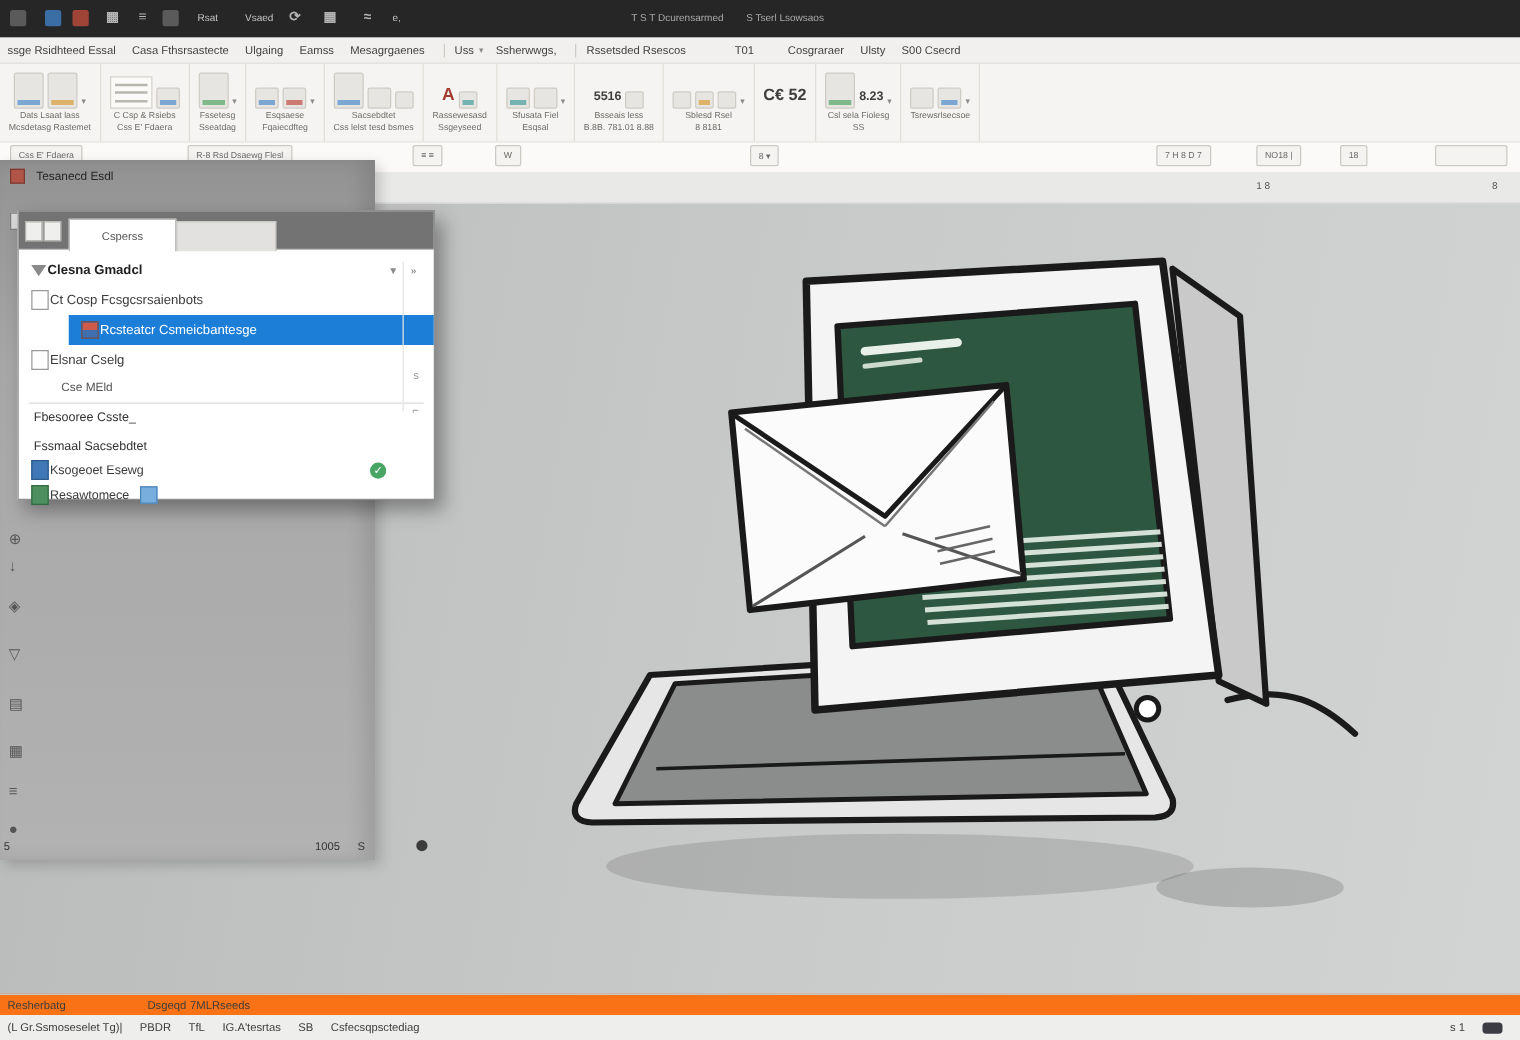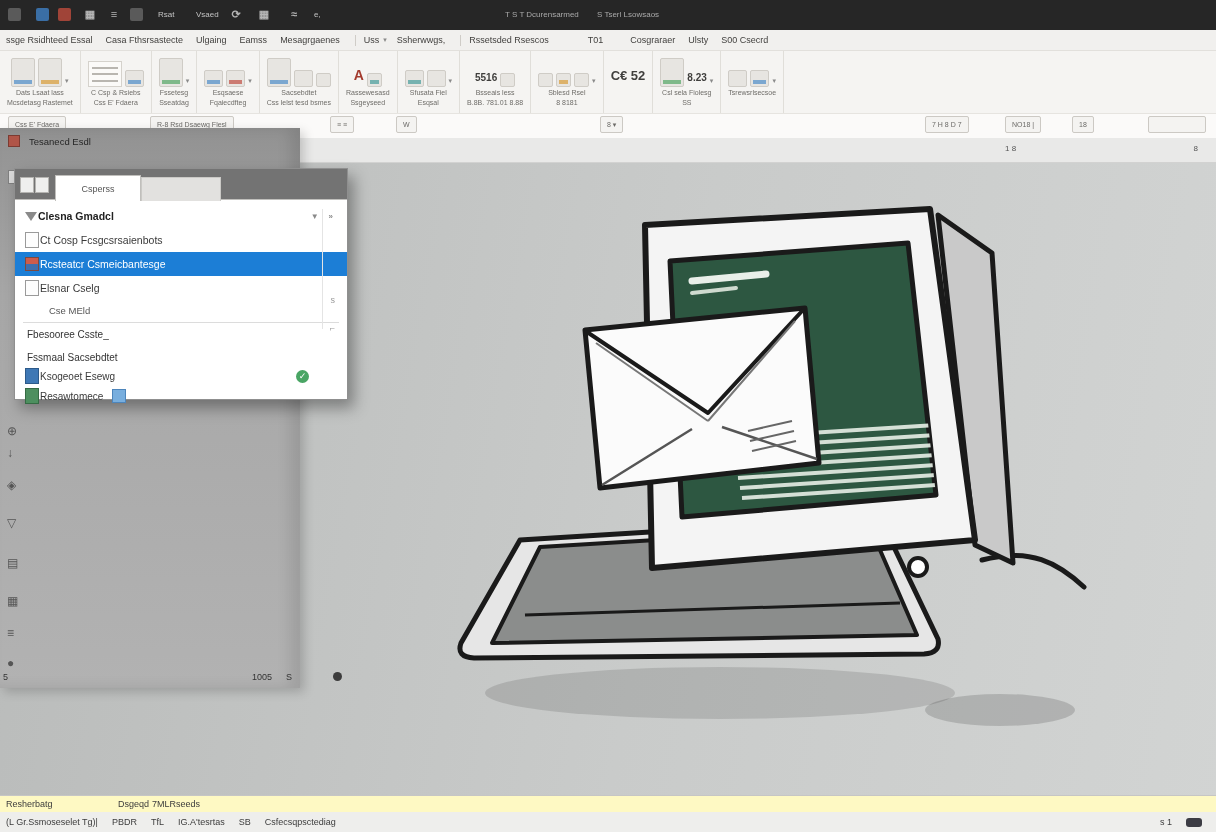--- a/index.html
+++ b/index.html
@@ -80,42 +80,42 @@
             border:1px solid #8f8f8f;box-shadow:6px 8px 14px rgba(0,0,0,.35);z-index:4;box-sizing:border-box;}
   .dd-header{height:30px;background:#737373;border-bottom:1px solid #c0bfbc;position:relative;}
   .dd-tinybox{position:absolute;left:5px;top:8px;width:12px;height:14px;background:#efefee;border:1px solid #b5b4b1;}
   .dd-tinybox.b2{left:20px}
   .dd-tab{position:absolute;left:40px;top:6px;width:84px;height:25px;background:#fff;border:1px solid #c0bfbc;
           border-bottom:none;font-size:9px;color:#555;display:flex;align-items:center;justify-content:center;}
   .dd-tabghost{position:absolute;left:126px;top:8px;width:78px;height:23px;background:#e2e1df;border:1px solid #cac9c6;border-bottom:none;}
   .dd-body{position:relative;padding-top:4px;font-size:10.5px;color:#3a3a3a;}
   .dd-item{height:24px;display:flex;align-items:center;gap:1px;padding:0 10px;position:relative;}
   .dd-item.bold{font-weight:bold;color:#222;}
-  .dd-item.sel{background:#1c7ed6;color:#fff;}
+  .dd-item.sel{background:#1c7ed6;color:#fff;margin-left:40px;}
   .dd-item.small{height:20px;padding-left:34px;font-size:9.5px;color:#555;}
   .dd-right{position:absolute;right:14px;display:flex;gap:10px;align-items:center;color:#8a8a8a;font-size:8px;}
   .mi-doc{width:12px;height:14px;background:#fdfdfd;border:1px solid #9a9a9a;}
   .mi-funnel{width:0;height:0;border-left:6px solid transparent;border-right:6px solid transparent;border-top:9px solid #8a8a8a;}
   .mi-flag{width:12px;height:12px;border:1px solid #7a4a42;background:linear-gradient(180deg,#cf5c4b 50%,#3f6fae 50%);}
   .mi-blue{width:12px;height:14px;background:#3f78b5;border:1px solid #2d5a8a;}
   .mi-green{width:12px;height:14px;background:#4d8f5f;border:1px solid #356b44;}
   .dd-div{border-top:1px solid #dcdcdc;margin:2px 8px;}
   .dd-sec{display:flex;gap:12px;padding:4px 0 3px 12px;font-weight:normal;font-size:10px;color:#333;flex-direction:column;}
   .check{position:absolute;right:38px;width:13px;height:13px;border-radius:50%;background:#49a564;color:#fff;
          font-size:9px;line-height:13px;text-align:center;}
   .badge{width:12px;height:12px;background:#78aede;border:1px solid #4d85bb;margin-left:8px;}
   .dd-scrollline{position:absolute;right:24px;top:40px;height:120px;width:1px;background:#e4e4e4;}
   .dd-mark{position:absolute;right:12px;color:#9a9a9a;font-size:9px;}
   .dm1{top:126px}.dm2{top:154px}
 
   
   .laptop{position:absolute;left:430px;top:195px;width:660px;height:570px;z-index:1;}
 
   
-  .sb1{position:absolute;left:0;top:795px;width:1216px;height:17px;background:#fef9c3;border-top:1px solid #c6c6c5;
+  .sb1{position:absolute;left:0;top:795px;width:1216px;height:17px;background:#f97316;border-top:1px solid #c6c6c5;
        font-size:9px;color:#3c3c3c;display:flex;align-items:center;padding:0 6px;box-sizing:border-box;z-index:6;}
   .sb1 .st1{width:112px}.sb1 .st2{width:34px}
   .sb2{position:absolute;left:0;top:812px;width:1216px;height:20px;background:#eeeeec;font-size:9px;color:#3c3c3c;
        display:flex;align-items:center;padding:0 6px;box-sizing:border-box;z-index:6;gap:14px;}
   .sb2 .grow{flex:1}
   .pill{width:16px;height:9px;background:#3c3c44;border-radius:3px;margin-right:8px;}
 </style>
 </head>
 <body>
 

